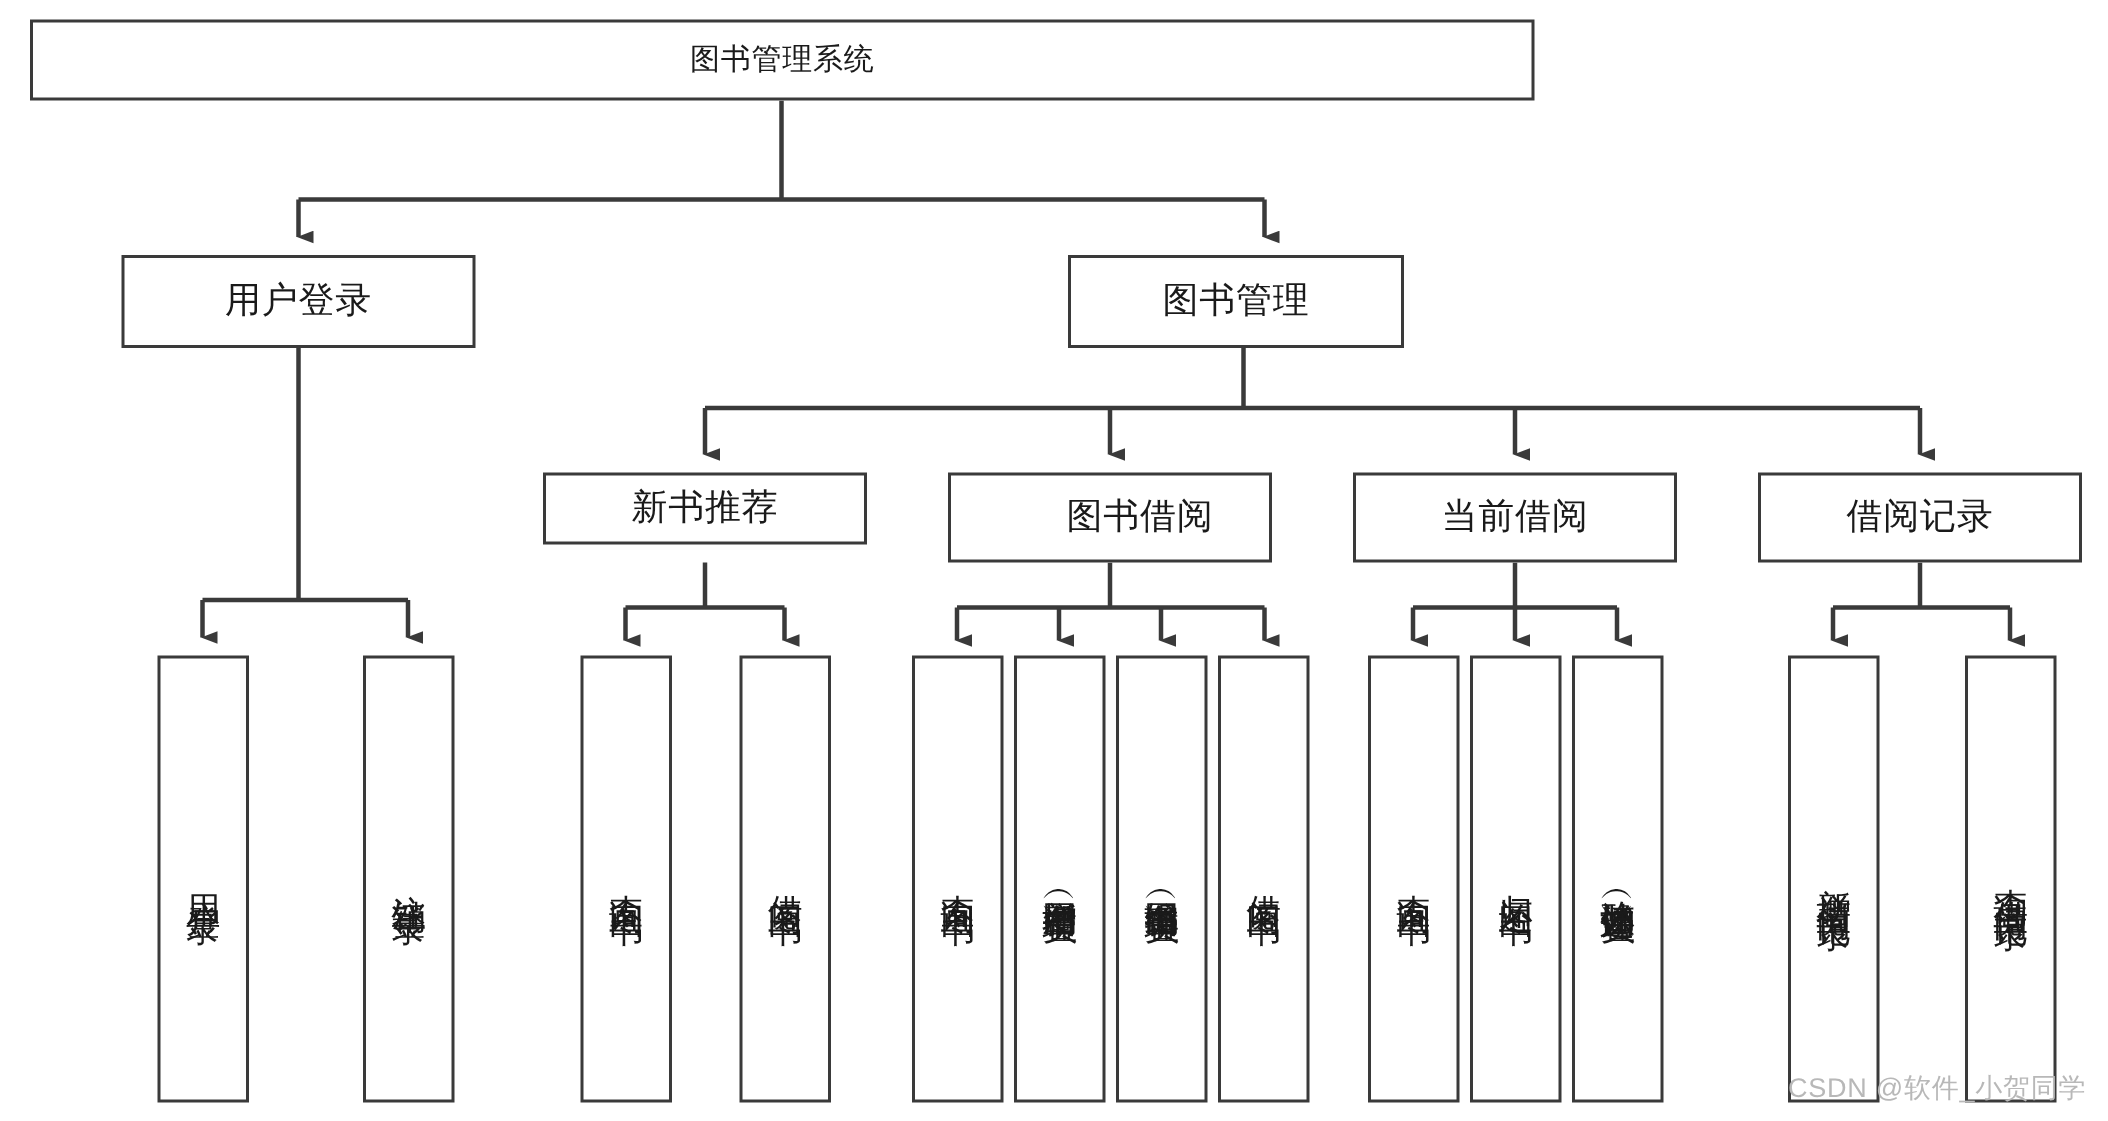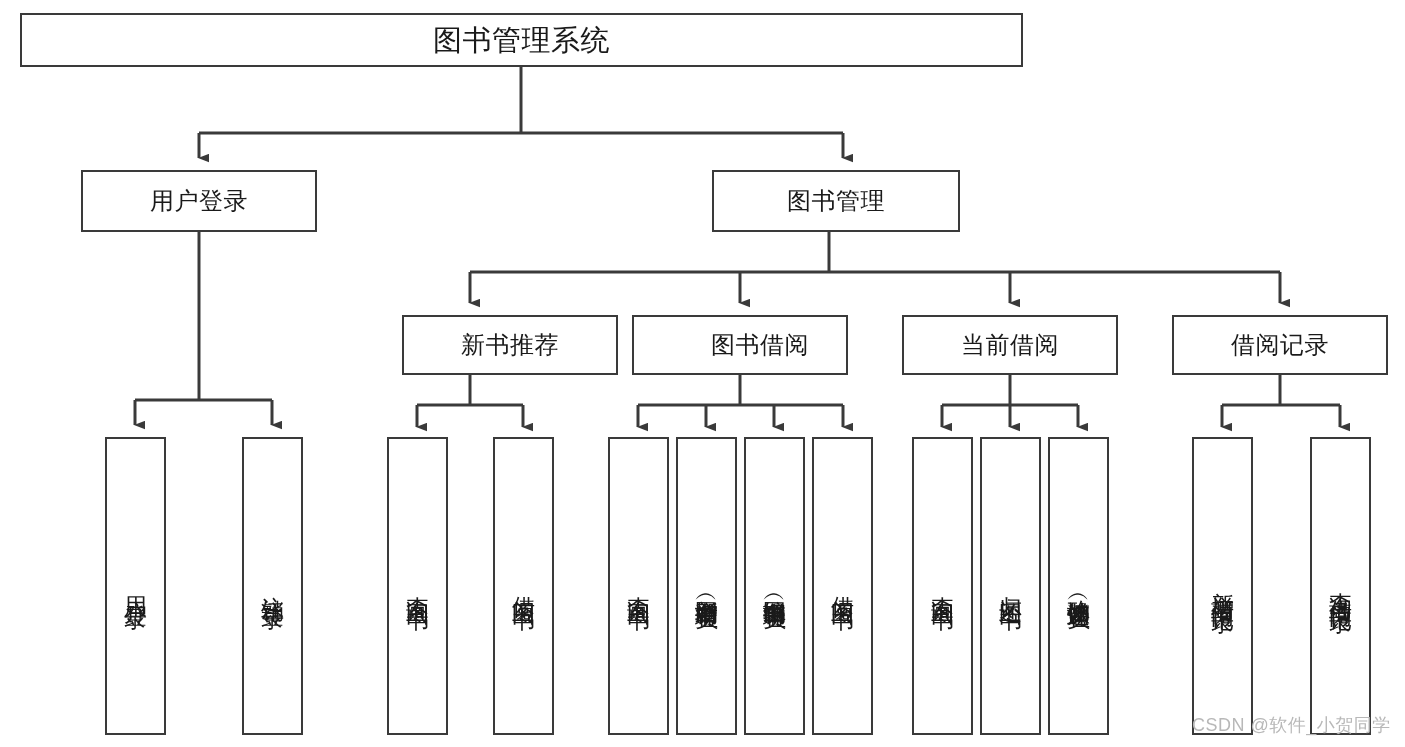--- a/index.html
+++ b/index.html
@@ -41,21 +41,21 @@
     line-height: 1.12;
     text-align: center;
     white-space: nowrap;
   }
   
   .node.horiz .node-label {
     font-size: 24px;
     letter-spacing: 0.5px;
   }
   .node.root .node-label {
-    font-size: 29px;
+    font-size: 20px;
   }
   
   .node.vert {
     align-items: center;
     justify-content: center;
     padding: 4px 0;
   }
   .node.vert .node-label {
     writing-mode: vertical-rl;
     text-orientation: upright;
@@ -134,25 +134,25 @@
     </g>
   </svg>
 
   <div class="node horiz root" style="left:20px; top:13px; width:1003px; height:54px;">
     <span class="node-label">图书管理系统</span>
   </div>
 
   <div class="node horiz" style="left:81px; top:170px; width:236px; height:62px;">
     <span class="node-label">用户登录</span>
   </div>
-  <div class="node horiz" style="left:712px; top:170px; width:248px; height:62px;">
+  <div class="node horiz" style="left:712px; top:170px; width:224px; height:62px;">
     <span class="node-label">图书管理</span>
   </div>
 
-  <div class="node horiz" style="left:362px; top:315px; width:216px; height:60px;margin-left:40px;">
+  <div class="node horiz" style="left:362px; top:315px; width:216px; height:48px;">
     <span class="node-label">新书推荐</span>
   </div>
   <div class="node horiz" style="left:632px; top:315px; width:216px; height:60px;padding-left:40px;">
     <span class="node-label">图书借阅</span>
   </div>
   <div class="node horiz" style="left:1172px; top:315px; width:216px; height:60px;">
     <span class="node-label">借阅记录</span>
   </div>
   <div class="node horiz" style="left:902px; top:315px; width:216px; height:60px;">
     <span class="node-label">当前借阅</span>

